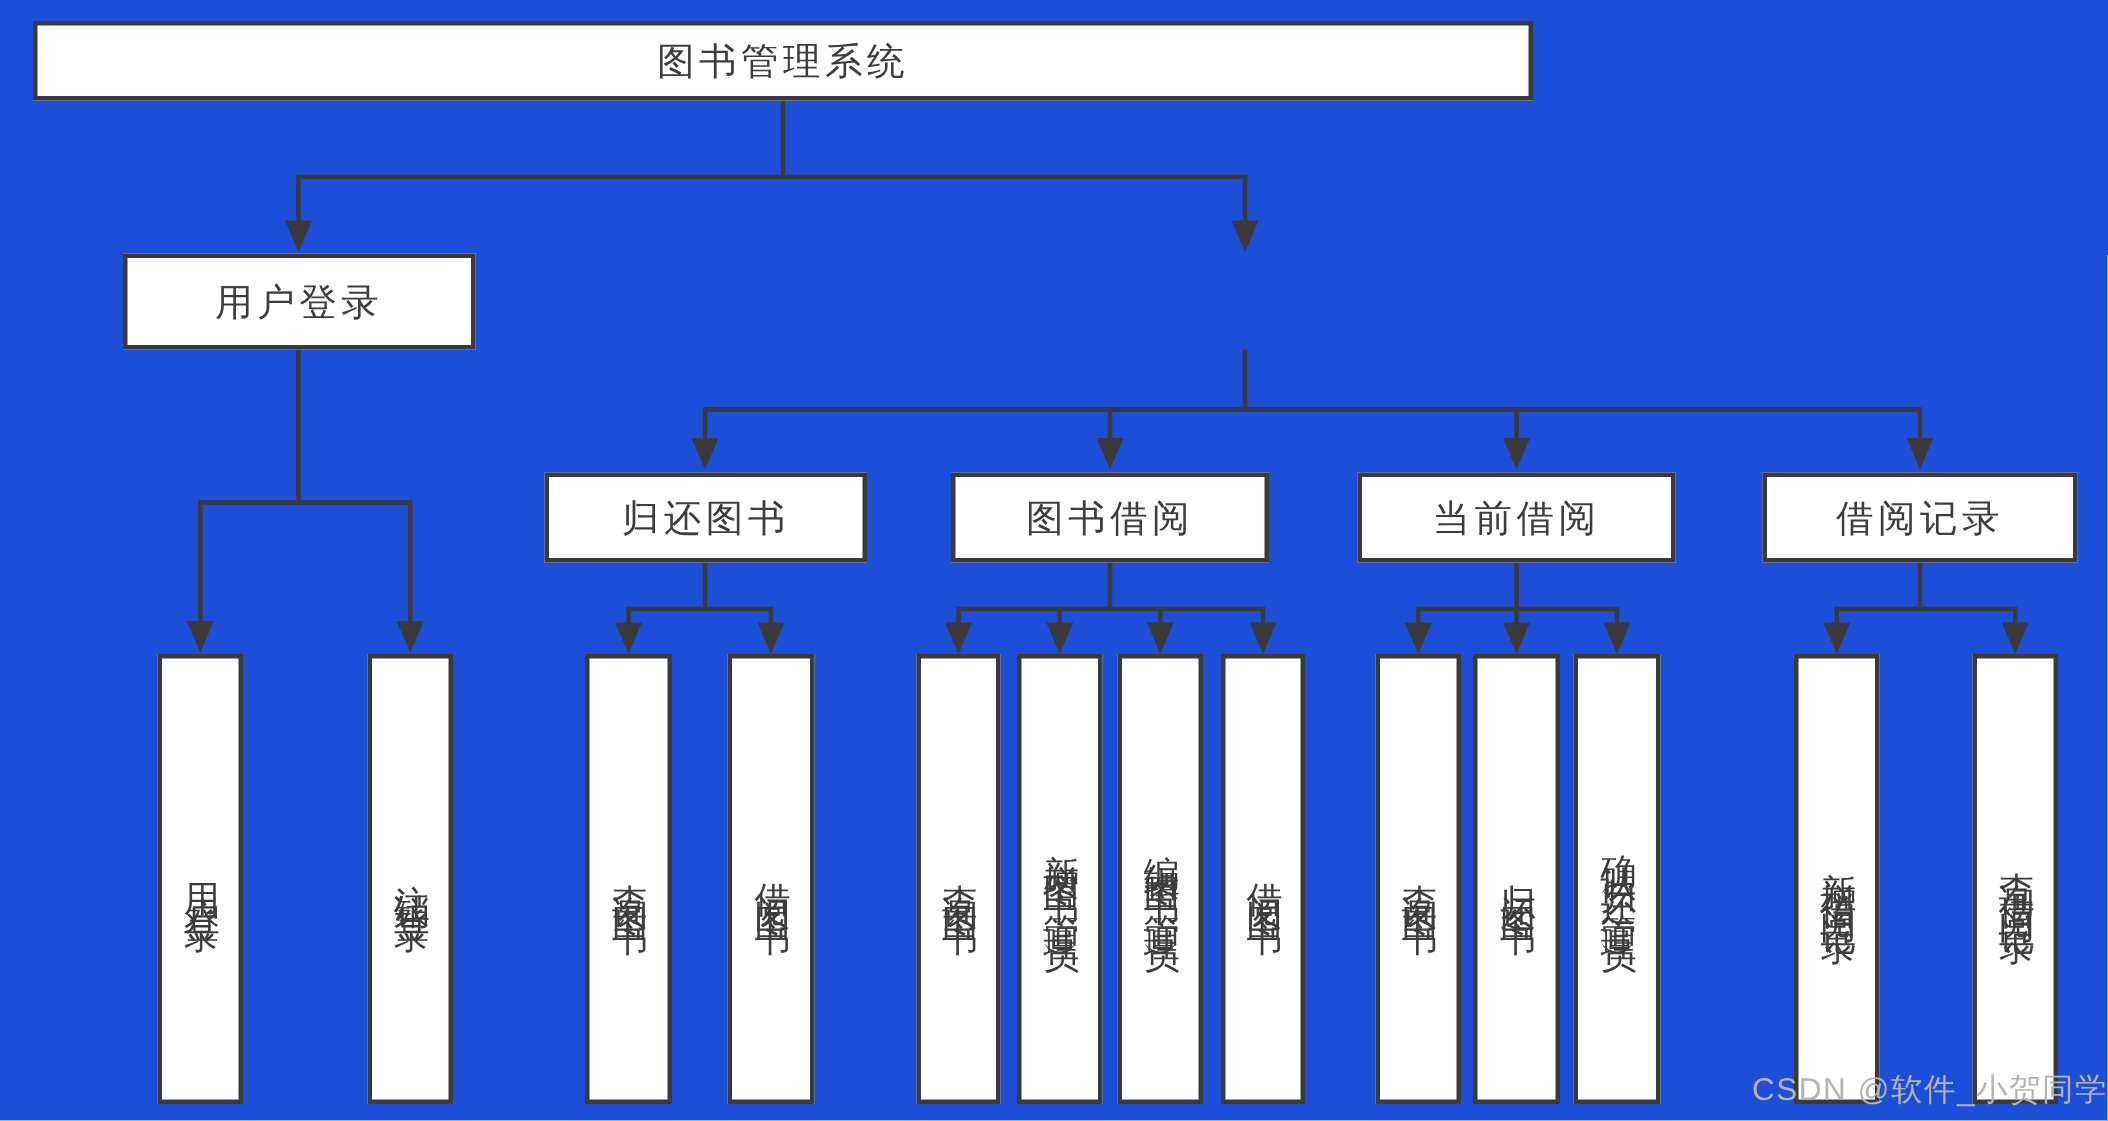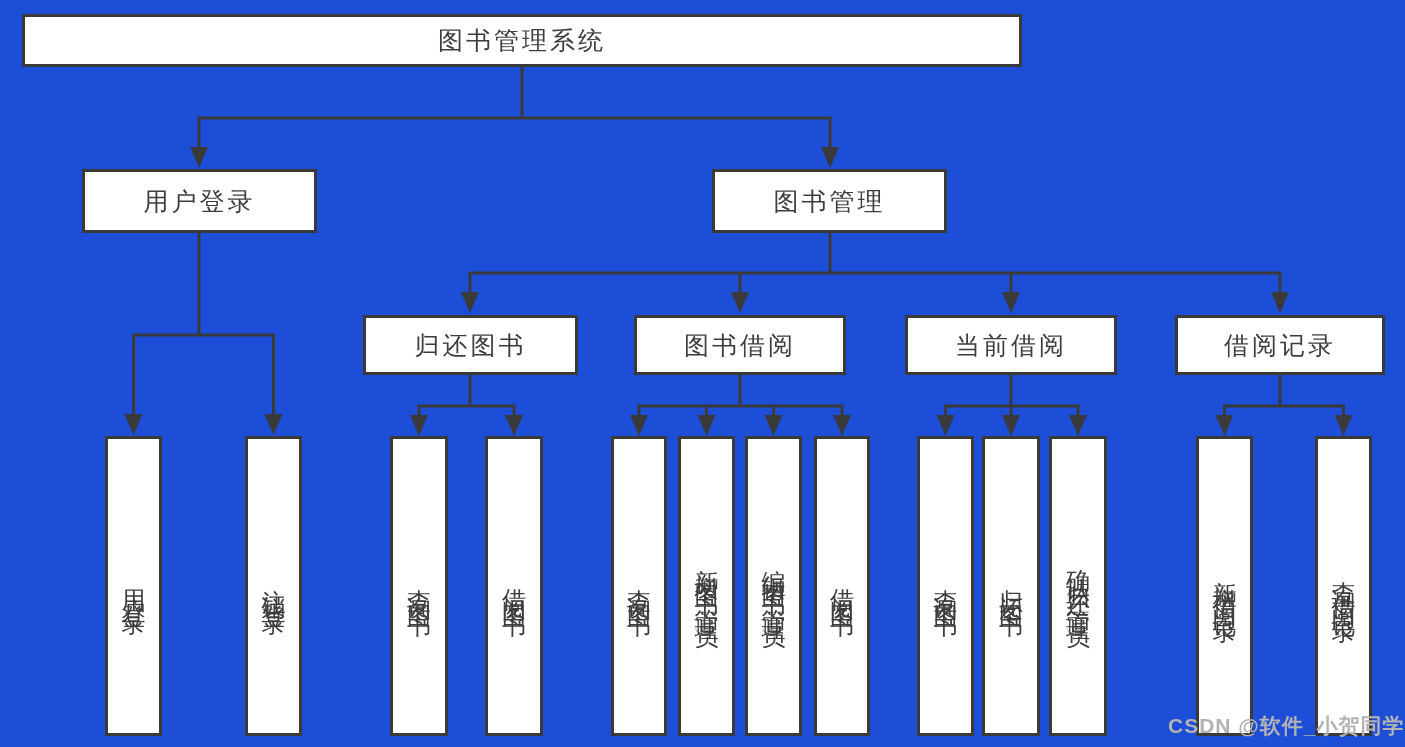--- a/index.html
+++ b/index.html
@@ -46,21 +46,20 @@
   }
   .watermark {
     position: absolute;
     left: 1168px;
     top: 712px;
     font-size: 21px;
     color: #b3b3b3;
     white-space: nowrap;
     z-index: 5;
     letter-spacing: 1px;
-    font-weight: bold;
   }
 </style>
 </head>
 <body>
 
 <div class="canvas">
 
   <svg class="connectors" width="1405" height="747" viewBox="0 0 1405 747">
     <g stroke="#3a3a3a" stroke-width="3" fill="none">
       <path d="M522 67 V118 M199 118 H830 M199 116.5 V149 M830 116.5 V149"></path>
@@ -90,21 +89,20 @@
       <polygon points="1002,415 1020,415 1011,436"></polygon>
       <polygon points="1069,415 1087,415 1078,436"></polygon>
       <polygon points="1215.5,415 1233.5,415 1224.5,436"></polygon>
       <polygon points="1334.5,415 1352.5,415 1343.5,436"></polygon>
     </g>
   </svg>
 
   <div class="box h" style="left:22px; top:14px; width:1000px; height:53px">图书管理系统</div>
 
   <div class="box h" style="left:82px; top:169px; width:235px; height:64px">用户登录</div>
-  <div class="box h" style="left:712px; top:169px; width:235px; height:64px">图书管理</div>
 
   <div class="box h" style="left:363px; top:315px; width:215px; height:60px">归还图书</div>
   <div class="box h" style="left:905px; top:315px; width:212px; height:60px">当前借阅</div>
   <div class="box h" style="left:634px; top:315px; width:212px; height:60px">图书借阅</div>
   <div class="box h" style="left:1175px; top:315px; width:210px; height:60px">借阅记录</div>
 
   <div class="box v" style="left:105px; top:436px; width:57px; height:300px">用户登录</div>
   <div class="box v" style="left:245px; top:436px; width:57px; height:300px">注销登录</div>
 
   <div class="box v" style="left:390px; top:436px; width:58px; height:300px">查询图书</div>

